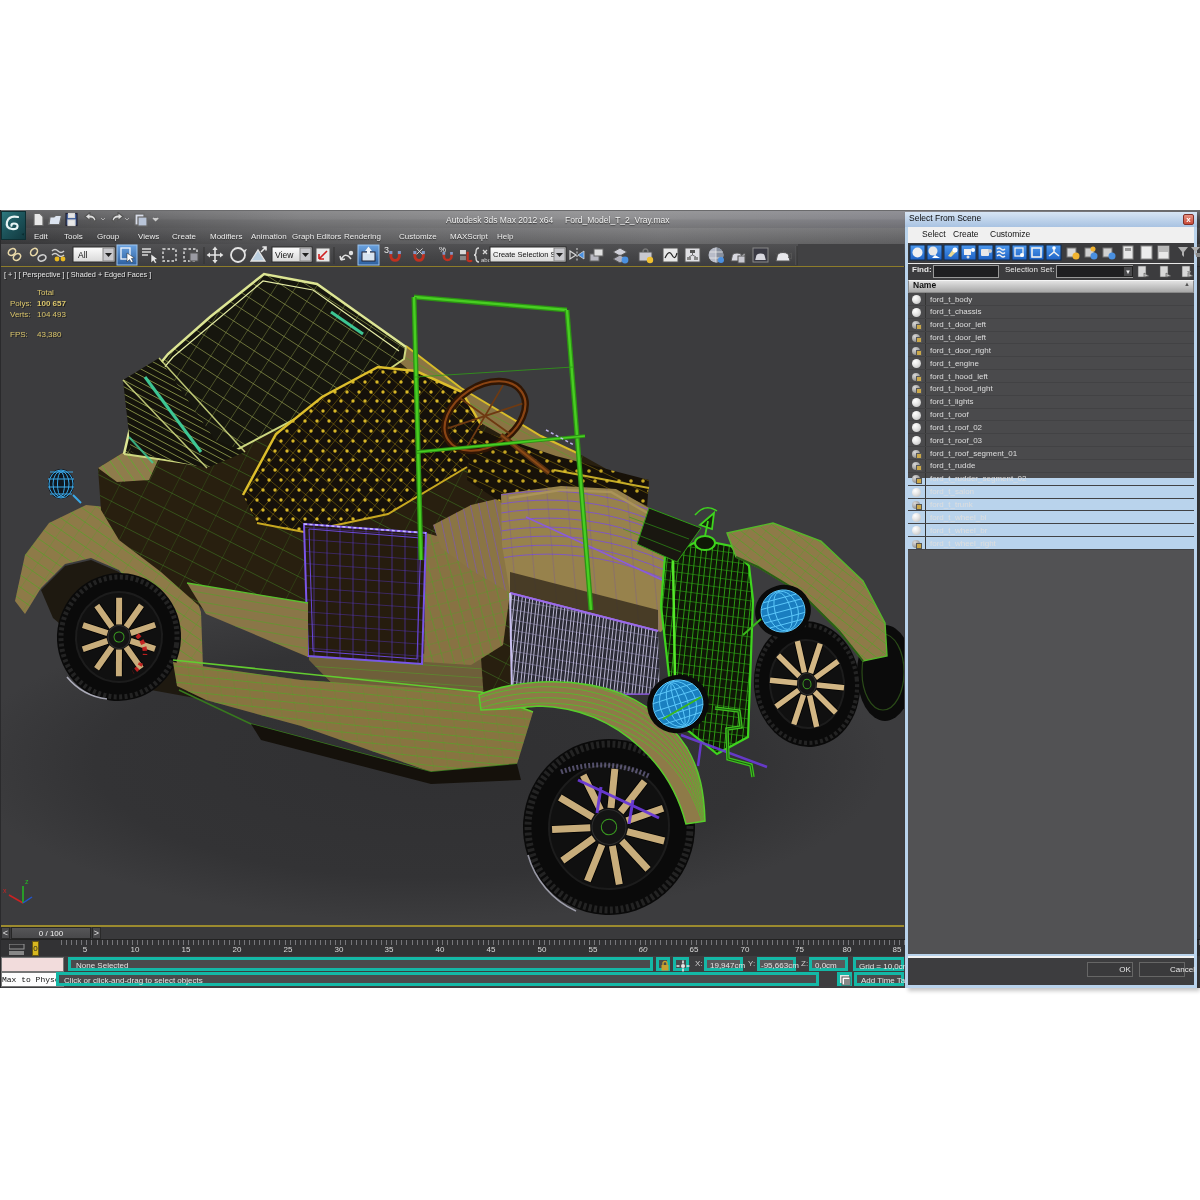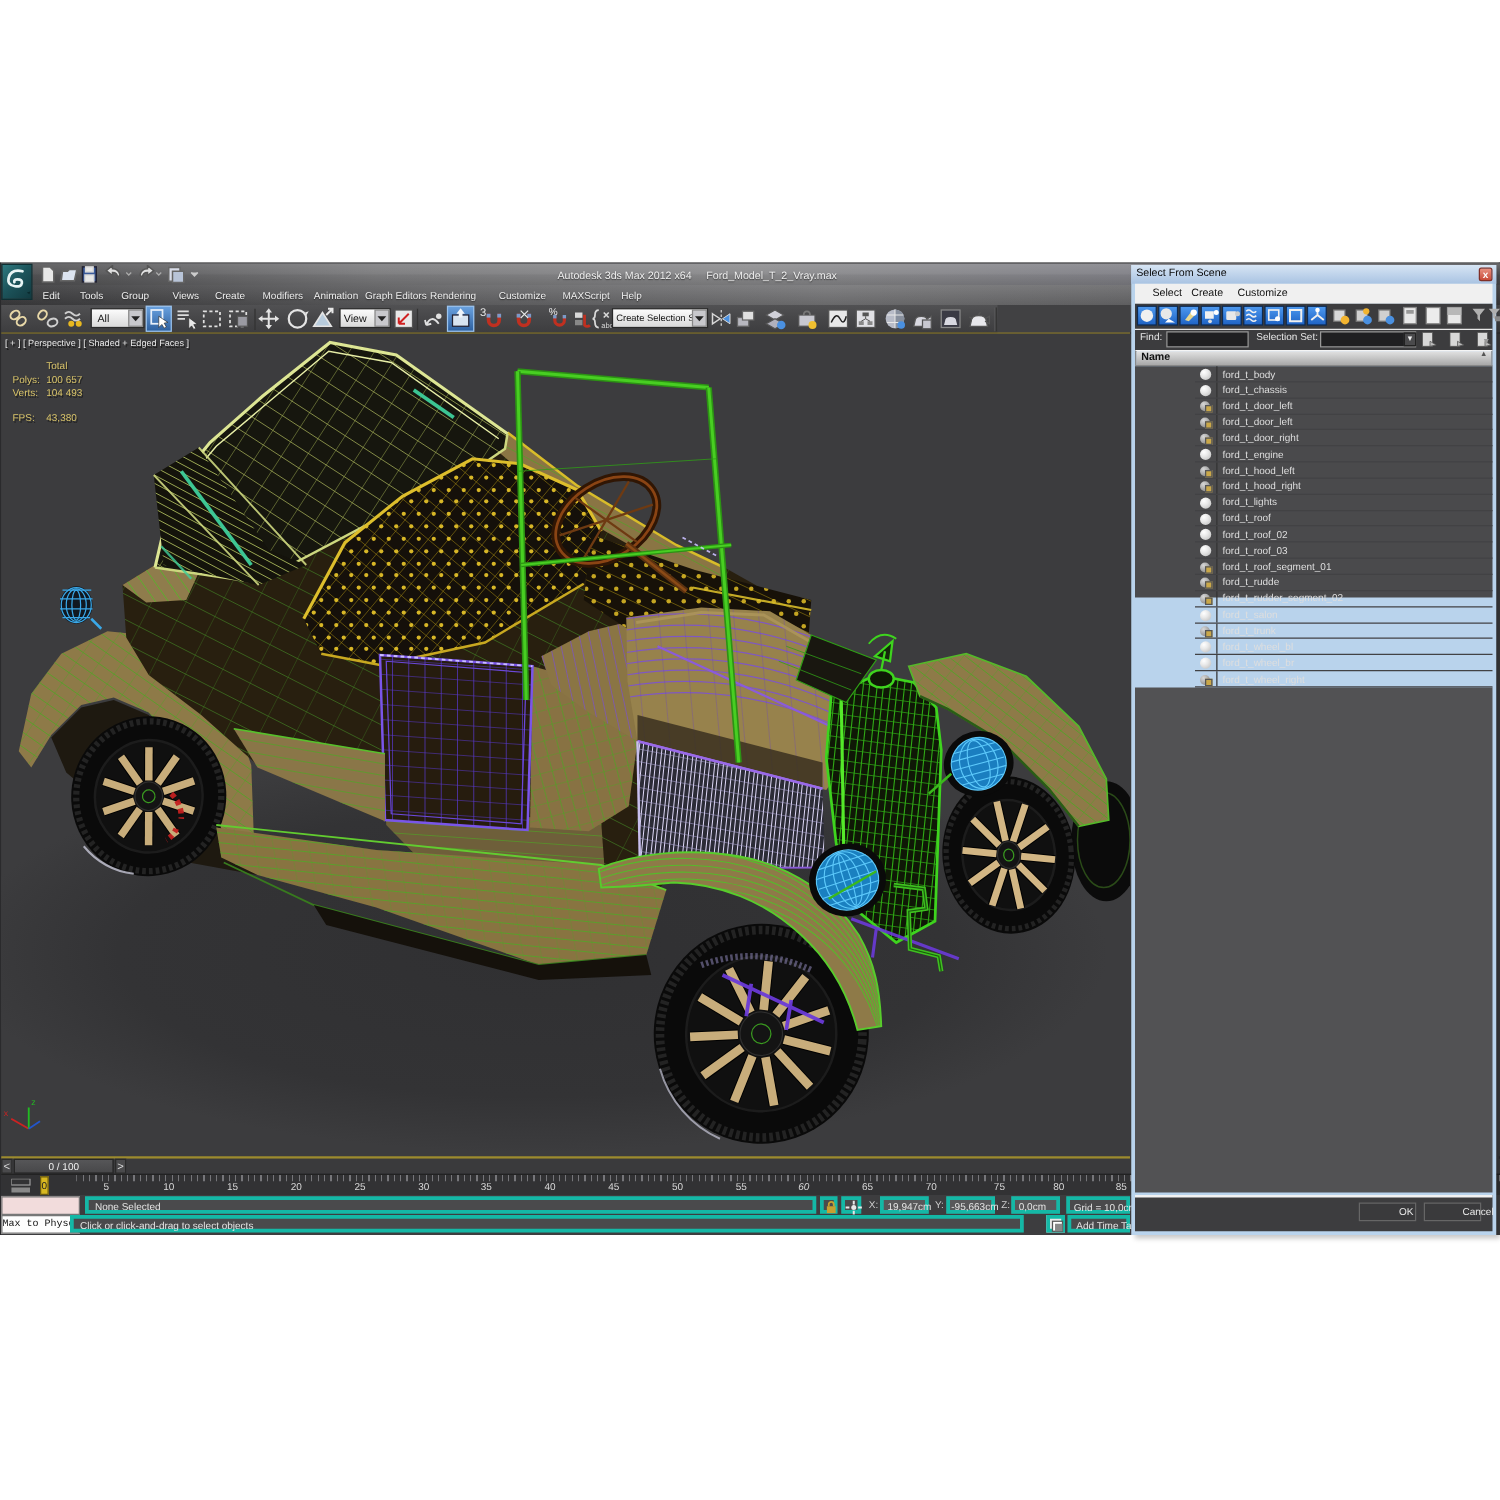--- a/index.html
+++ b/index.html
@@ -38,21 +38,21 @@
 
 #dlg { position:absolute; left:905px; top:212px; width:292px; height:776px; background:#b9d3ec;
   box-shadow:3px 3px 4px rgba(0,0,0,.22); }
 #dlg-title { position:absolute; left:0; top:0; width:292px; height:15px;
   background:linear-gradient(180deg,#d7e5f4 0%, #bdd2ea 55%, #a9c3e2 100%); color:#0a0a0a; font-size:8.5px; }
 #dlg-menu { position:absolute; left:3px; top:15px; width:286px; height:16px; background:#f0f0f0; color:#111; font-size:8.5px; }
 #dlg-tools { position:absolute; left:3px; top:31px; width:286px; height:21px; background:#3c3c3e; border-bottom:1px solid #e8e8e8; }
 #dlg-find { position:absolute; left:3px; top:52px; width:286px; height:16px; background:#3c3c3e; color:#e8e8e8; font-size:8px; }
 #dlg-namehdr { position:absolute; left:3px; top:68px; width:286px; height:13px;
   background:linear-gradient(180deg,#e2e2e2,#a8a8a8); border:1px solid #888; border-top:1px solid #f5f5f5; color:#111; font-size:8.5px; font-weight:bold; }
-#dlg-list { position:absolute; left:3px; top:81px; width:286px; height:185px; background:#4a4a4c;padding-left:48px; }
+#dlg-list { position:absolute; left:3px; top:81px; width:286px; height:185px; background:#4a4a4c; }
 #dlg-fill { position:absolute; left:3px; top:338px; width:286px; height:404px; background:#525254; }
 .row { position:relative; height:12.85px; border-bottom:1px solid #424244; color:#dedede; font-size:8px; }
 .rowtxt { position:absolute; left:22px; top:1.5px; }
 .rowline { position:absolute; left:17px; top:0; width:1px; height:100%; background:#333; }
 #dlg-btns { position:absolute; left:3px; top:744px; width:286px; height:29px; background:#3d3d3f; border-top:2px solid #f2f2f2; }
 .dbtn { position:absolute; top:5px; width:46px; height:15px; background:#3a3a3c; border:1px solid #666; color:#e8e8e8; font-size:8px; text-align:center; line-height:14px;padding-left:30px; }
 .ric { position:absolute; left:4px; top:2px; width:9px; height:9px; border-radius:50%; }
 .ric.s { background:radial-gradient(circle at 35% 30%, #ffffff 0%, #e8e8e8 40%, #b8b8b8 100%); }
 .ric.g { background:radial-gradient(circle at 35% 30%, #d8d8d8 0%, #a8a8a8 50%, #787878 100%); width:8px; height:8px; top:2.5px; }
 .ric.g::after { content:""; position:absolute; right:-2px; bottom:-1px; width:4px; height:4px; background:#caa84a; border:1px solid #555; }
@@ -272,21 +272,21 @@
         <path d="M796 2 v19" stroke="#333" stroke-width="1"></path>
     <rect x="797" y="0" width="106" height="23" fill="#414143"></rect>
    </svg>
   </div>
   <div id="rightstrip"></div>
   <div id="vp-topline"></div>
   <div id="vp">
     <div id="vplabel">[ + ] [ Perspective ] [ Shaded + Edged Faces ]</div>
     <div class="stat" style="left:36px; top:21px;">Total</div>
     <div class="stat" style="left:9px; top:32px;">Polys:</div>
-    <div class="stat" style="left:36px; top:32px;">100 657</div>
+    <div class="stat" style="left:36px; top:32px;font-weight:bold;">100 657</div>
     <div class="stat" style="left:9px; top:43px;">Verts:</div>
     <div class="stat" style="left:36px; top:43px;">104 493</div>
     <div class="stat" style="left:9px; top:63px;">FPS:</div>
     <div class="stat" style="left:36px; top:63px;">43,380</div>
     <svg id="car" width="903" height="658" viewBox="0 0 903 658" style="position:absolute;left:0;top:0;">
 <defs>
 <radialGradient id="shad" cx="0.5" cy="0.5" r="0.5">
             <stop offset="0" stop-color="#303032"></stop>
             <stop offset="0.72" stop-color="#333335"></stop>
             <stop offset="1" stop-color="#3c3c3e"></stop>
@@ -3044,21 +3044,21 @@
             <rect x="0" y="1" width="11" height="13" fill="#e8e8e8" stroke="#888"></rect>
             <rect x="0" y="1" width="11" height="6" fill="#b8b8b8"></rect>
           </g>
       <path d="M270 4 L280 4 L276 9 L276 14 L274 12 L274 9 Z" fill="#b0b0b0"></path>
       <path d="M283 4 L292 4 L288.5 8 L288.5 13 L286.5 11 L286.5 8 Z" fill="#b0b0b0"></path>
           <rect x="288" y="10" width="4" height="4" fill="#888"></rect>
     </g>
    </svg>
   </div>
   <div id="dlg-find">
-    <span style="position:absolute;left:4px;top:1px;">Find:</span>
+    <span style="position:absolute;left:4px;top:1px;font-weight:bold;">Find:</span>
     <span style="position:absolute;left:25px;top:1px;width:66px;height:13px;background:#1f1f21;border:1px solid #999;"></span>
     <span style="position:absolute;left:97px;top:1px;">Selection Set:</span>
     <span style="position:absolute;left:148px;top:1px;width:77px;height:13px;background:#1f1f21;border:1px solid #999;"></span>
     <span style="position:absolute;left:215px;top:2px;width:10px;height:11px;background:#4a4a4c;border:1px solid #222;color:#eee;font-size:7px;text-align:center;line-height:10px;">▾</span>
     <svg style="position:absolute;left:228px;top:0px;" width="64" height="15" viewBox="0 0 64 15">
       <g fill="#d8d8d8" stroke="#555" stroke-width="0.6">
         <rect x="2" y="2" width="8" height="11"></rect>
           <path d="M8 9 L13 12 L8 13 Z" fill="#bbb"></path>
         <rect x="24" y="2" width="8" height="11"></rect>
           <path d="M30 9 L35 12 L30 13 Z" fill="#bbb"></path>

